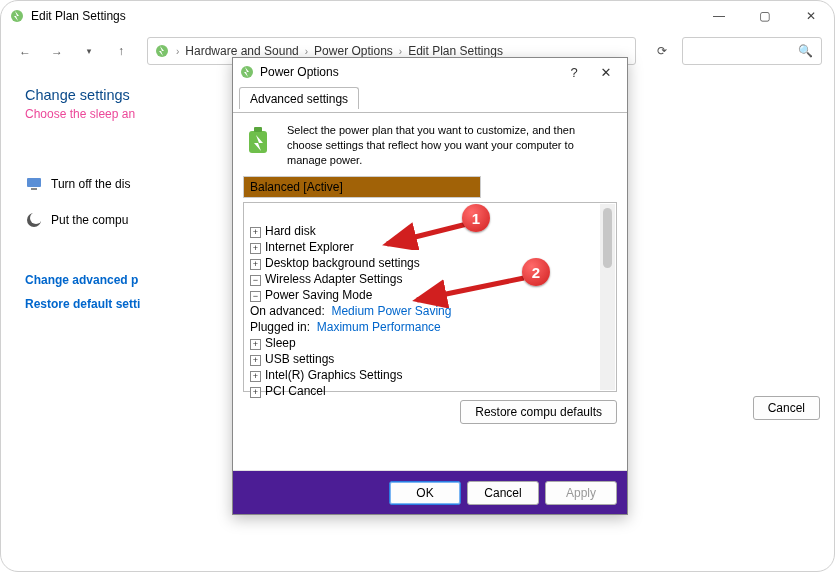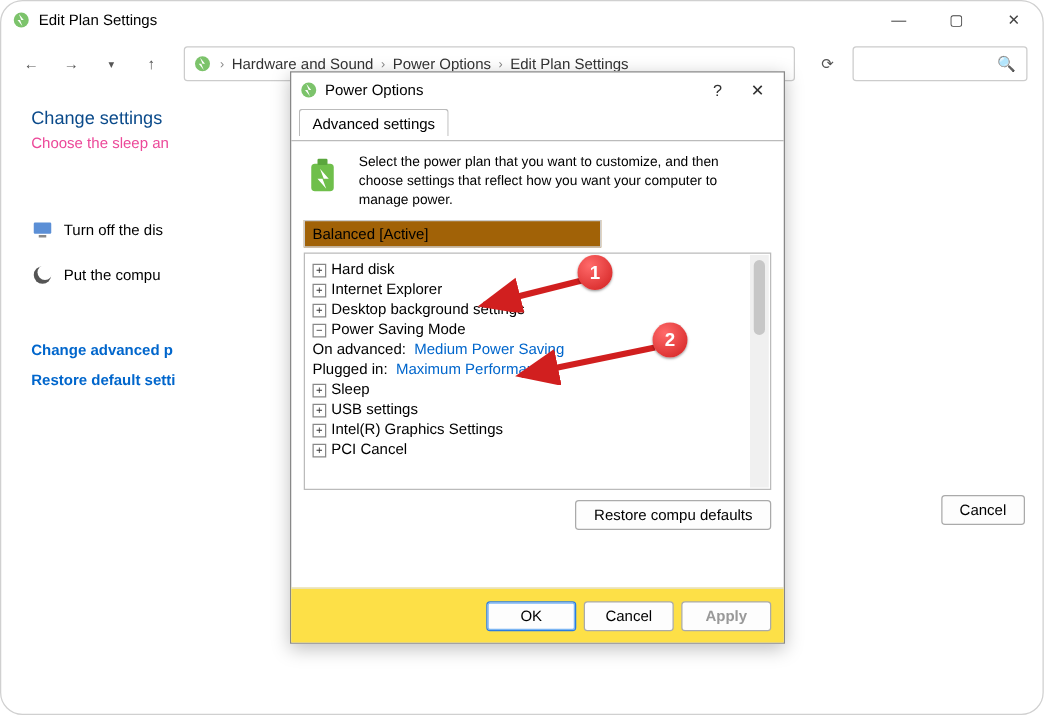--- a/index.html
+++ b/index.html
@@ -57,21 +57,21 @@
     width: 18px; height: 18px; display: flex; align-items: center; justify-content: center;
   }
   .link { color: #0066cc; cursor: pointer; margin: 10px 0; display: block; font-weight: bold; }
   .footer-btns {
     position: absolute; right: 14px; top: 395px; display: flex; gap: 8px;
   }
   .btn {
     height: 24px; padding: 0 14px; border: 1px solid #aaa; border-radius: 3px;
     background: #fdfdfd; font-size: 12px; display: flex; align-items: center; justify-content: center;
   }
-  .btn.disabled { color: #999; font-weight: bold; }
+  .btn.disabled { color: #999; }
   
   .dialog {
     position: absolute; left: 232px; top: 57px;
     width: 396px; height: 458px; background: #fff;
     border: 1px solid #888; box-shadow: 0 4px 14px rgba(0,0,0,0.25);
     display: flex; flex-direction: column;
   }
   .dlg-title {
     height: 28px; display: flex; align-items: center; padding: 0 6px;
   }
@@ -90,40 +90,40 @@
     display: flex; flex-direction: column;
   }
   .intro { display: flex; gap: 8px; margin-bottom: 8px; }
   .intro-text { font-size: 11px; line-height: 1.35; max-width: 290px; }
   .plan-select {
     height: 22px; border: 1px solid #ccc; background: #a16207;
     padding: 0 6px; display: flex; align-items: center; width: 238px;
   }
   .tree-box {
     margin-top: 4px; border: 1px solid #bbb; height: 190px;
-    padding: 4px 2px; position: relative;
+    padding: 20px 2px; position: relative;
   }
   .tree-scroll {
     position: absolute; right: 1px; top: 1px; bottom: 1px; width: 15px;
     background: #f0f0f0; display: flex; flex-direction: column; align-items: center;
   }
   .tree-scroll .thumb { width: 9px; height: 60px; background: #c7c7c7; border-radius: 5px; margin-top: 4px; }
   .tree { list-style: none; margin: 0; padding: 0 16px 0 4px; font-size: 12px; }
   .tree li { padding: 1px 0 1px 0; white-space: nowrap; }
   .expander {
     display: inline-flex; width: 11px; height: 11px; border: 1px solid #888;
     align-items: center; justify-content: center; font-size: 9px; line-height: 1;
     margin-right: 4px; background: #fff; color: #333;
   }
   .indent1 { padding-left: 16px; }
   .indent2 { padding-left: 32px; }
   .val-link { color: #0066cc; }
   .restore-row { display: flex; justify-content: flex-end; margin-top: 8px; }
   .dlg-footer {
-    height: 44px; background: #fde047; border-top: 1px solid #e1e1e1;
+    height: 44px; background: #4c1d95; border-top: 1px solid #e1e1e1;
     display: flex; align-items: center; justify-content: flex-end; gap: 6px; padding-right: 10px;
   }
   .dlg-footer .btn.primary { border-color: #2b7de1; box-shadow: inset 0 0 0 1px #7bb5f3; min-width: 72px; justify-content: center; }
   .dlg-footer .btn { min-width: 72px; justify-content: center; }
 
   
   .badge {
     position: absolute; width: 28px; height: 28px; border-radius: 50%;
     background: radial-gradient(circle at 35% 30%, #ff6a6a, #d11f1f);
     color: #fff; font-weight: bold; font-size: 15px;
@@ -249,20 +249,21 @@
 
     <div class="plan-select">
       <span>Balanced [Active]</span>
     </div>
 
     <div class="tree-box">
       <ul class="tree">
         <li><span class="expander">+</span><span>Hard disk</span></li>
         <li><span class="expander">+</span><span>Internet Explorer</span></li>
         <li><span class="expander">+</span><span>Desktop background settings</span></li>
+        <li><span class="expander">−</span><span>Wireless Adapter Settings</span></li>
         <li class="indent1"><span class="expander">−</span><span>Power Saving Mode</span></li>
         <li class="indent2">
           <span>On advanced:</span>&nbsp;
           <span class="val-link">Medium Power Saving</span>
         </li>
         <li class="indent2">
           <span>Plugged in:</span>&nbsp;
           <span class="val-link">Maximum Performance</span>
         </li>
         <li><span class="expander">+</span><span>Sleep</span></li>

